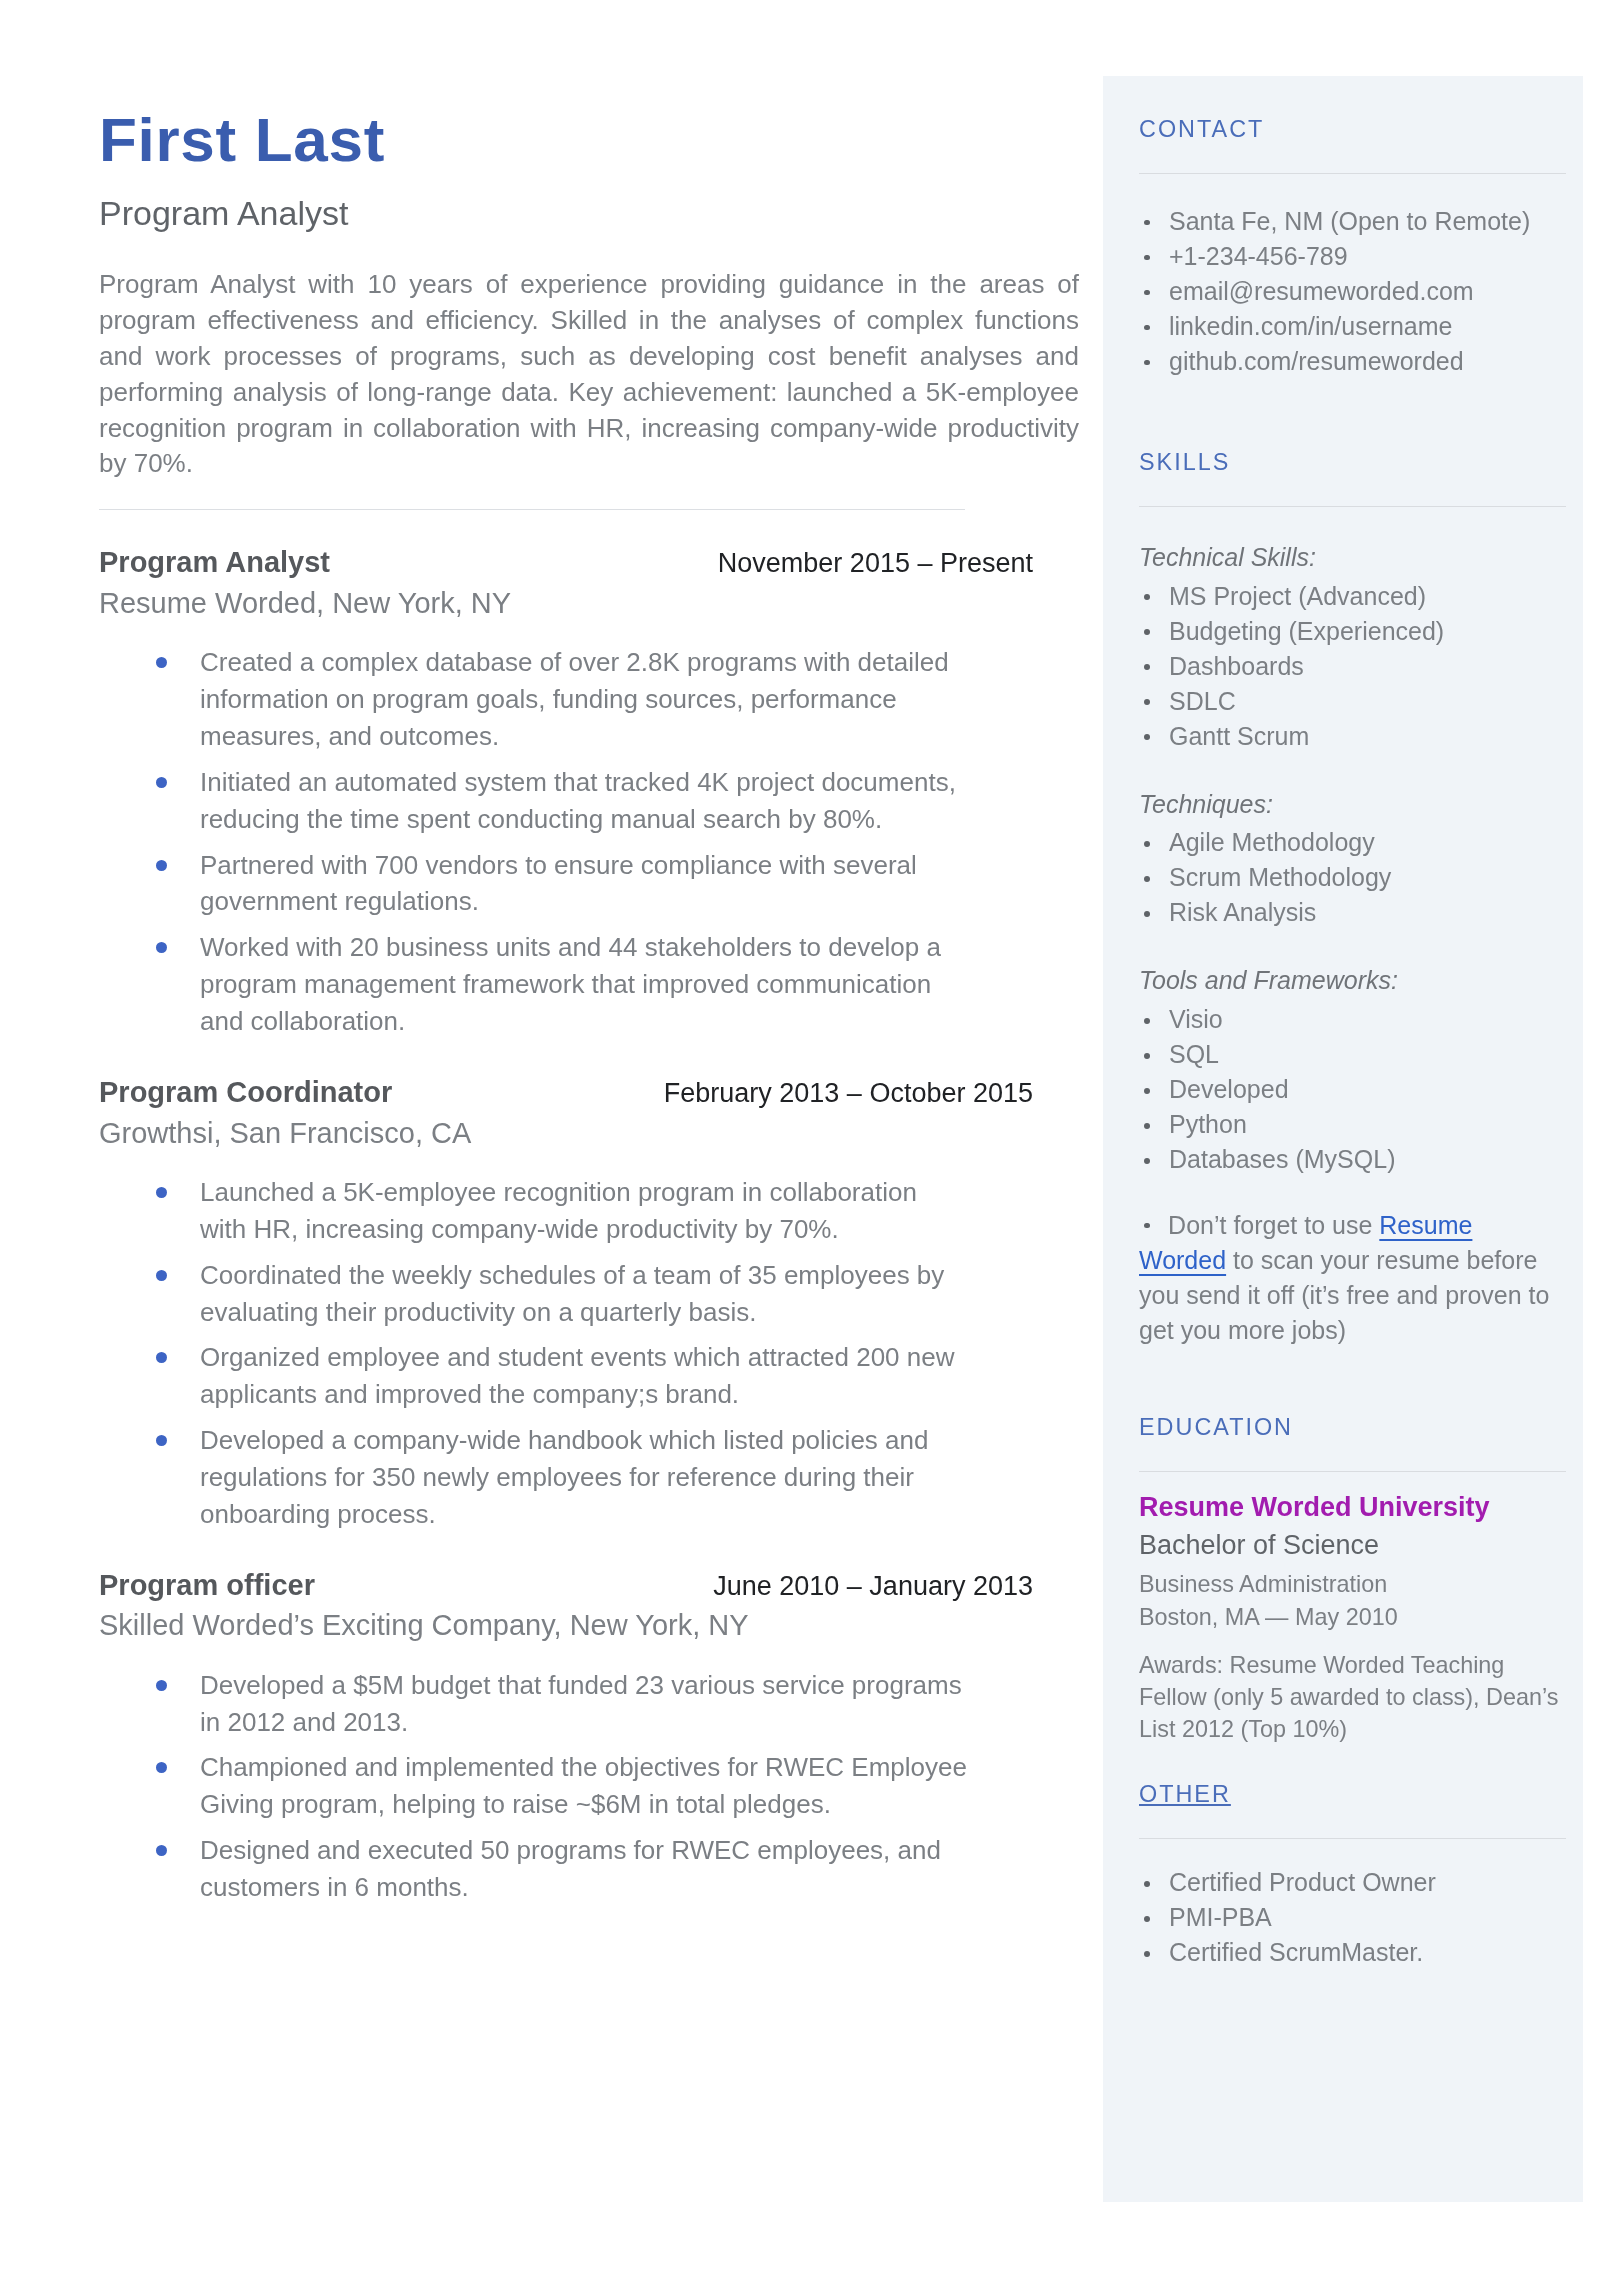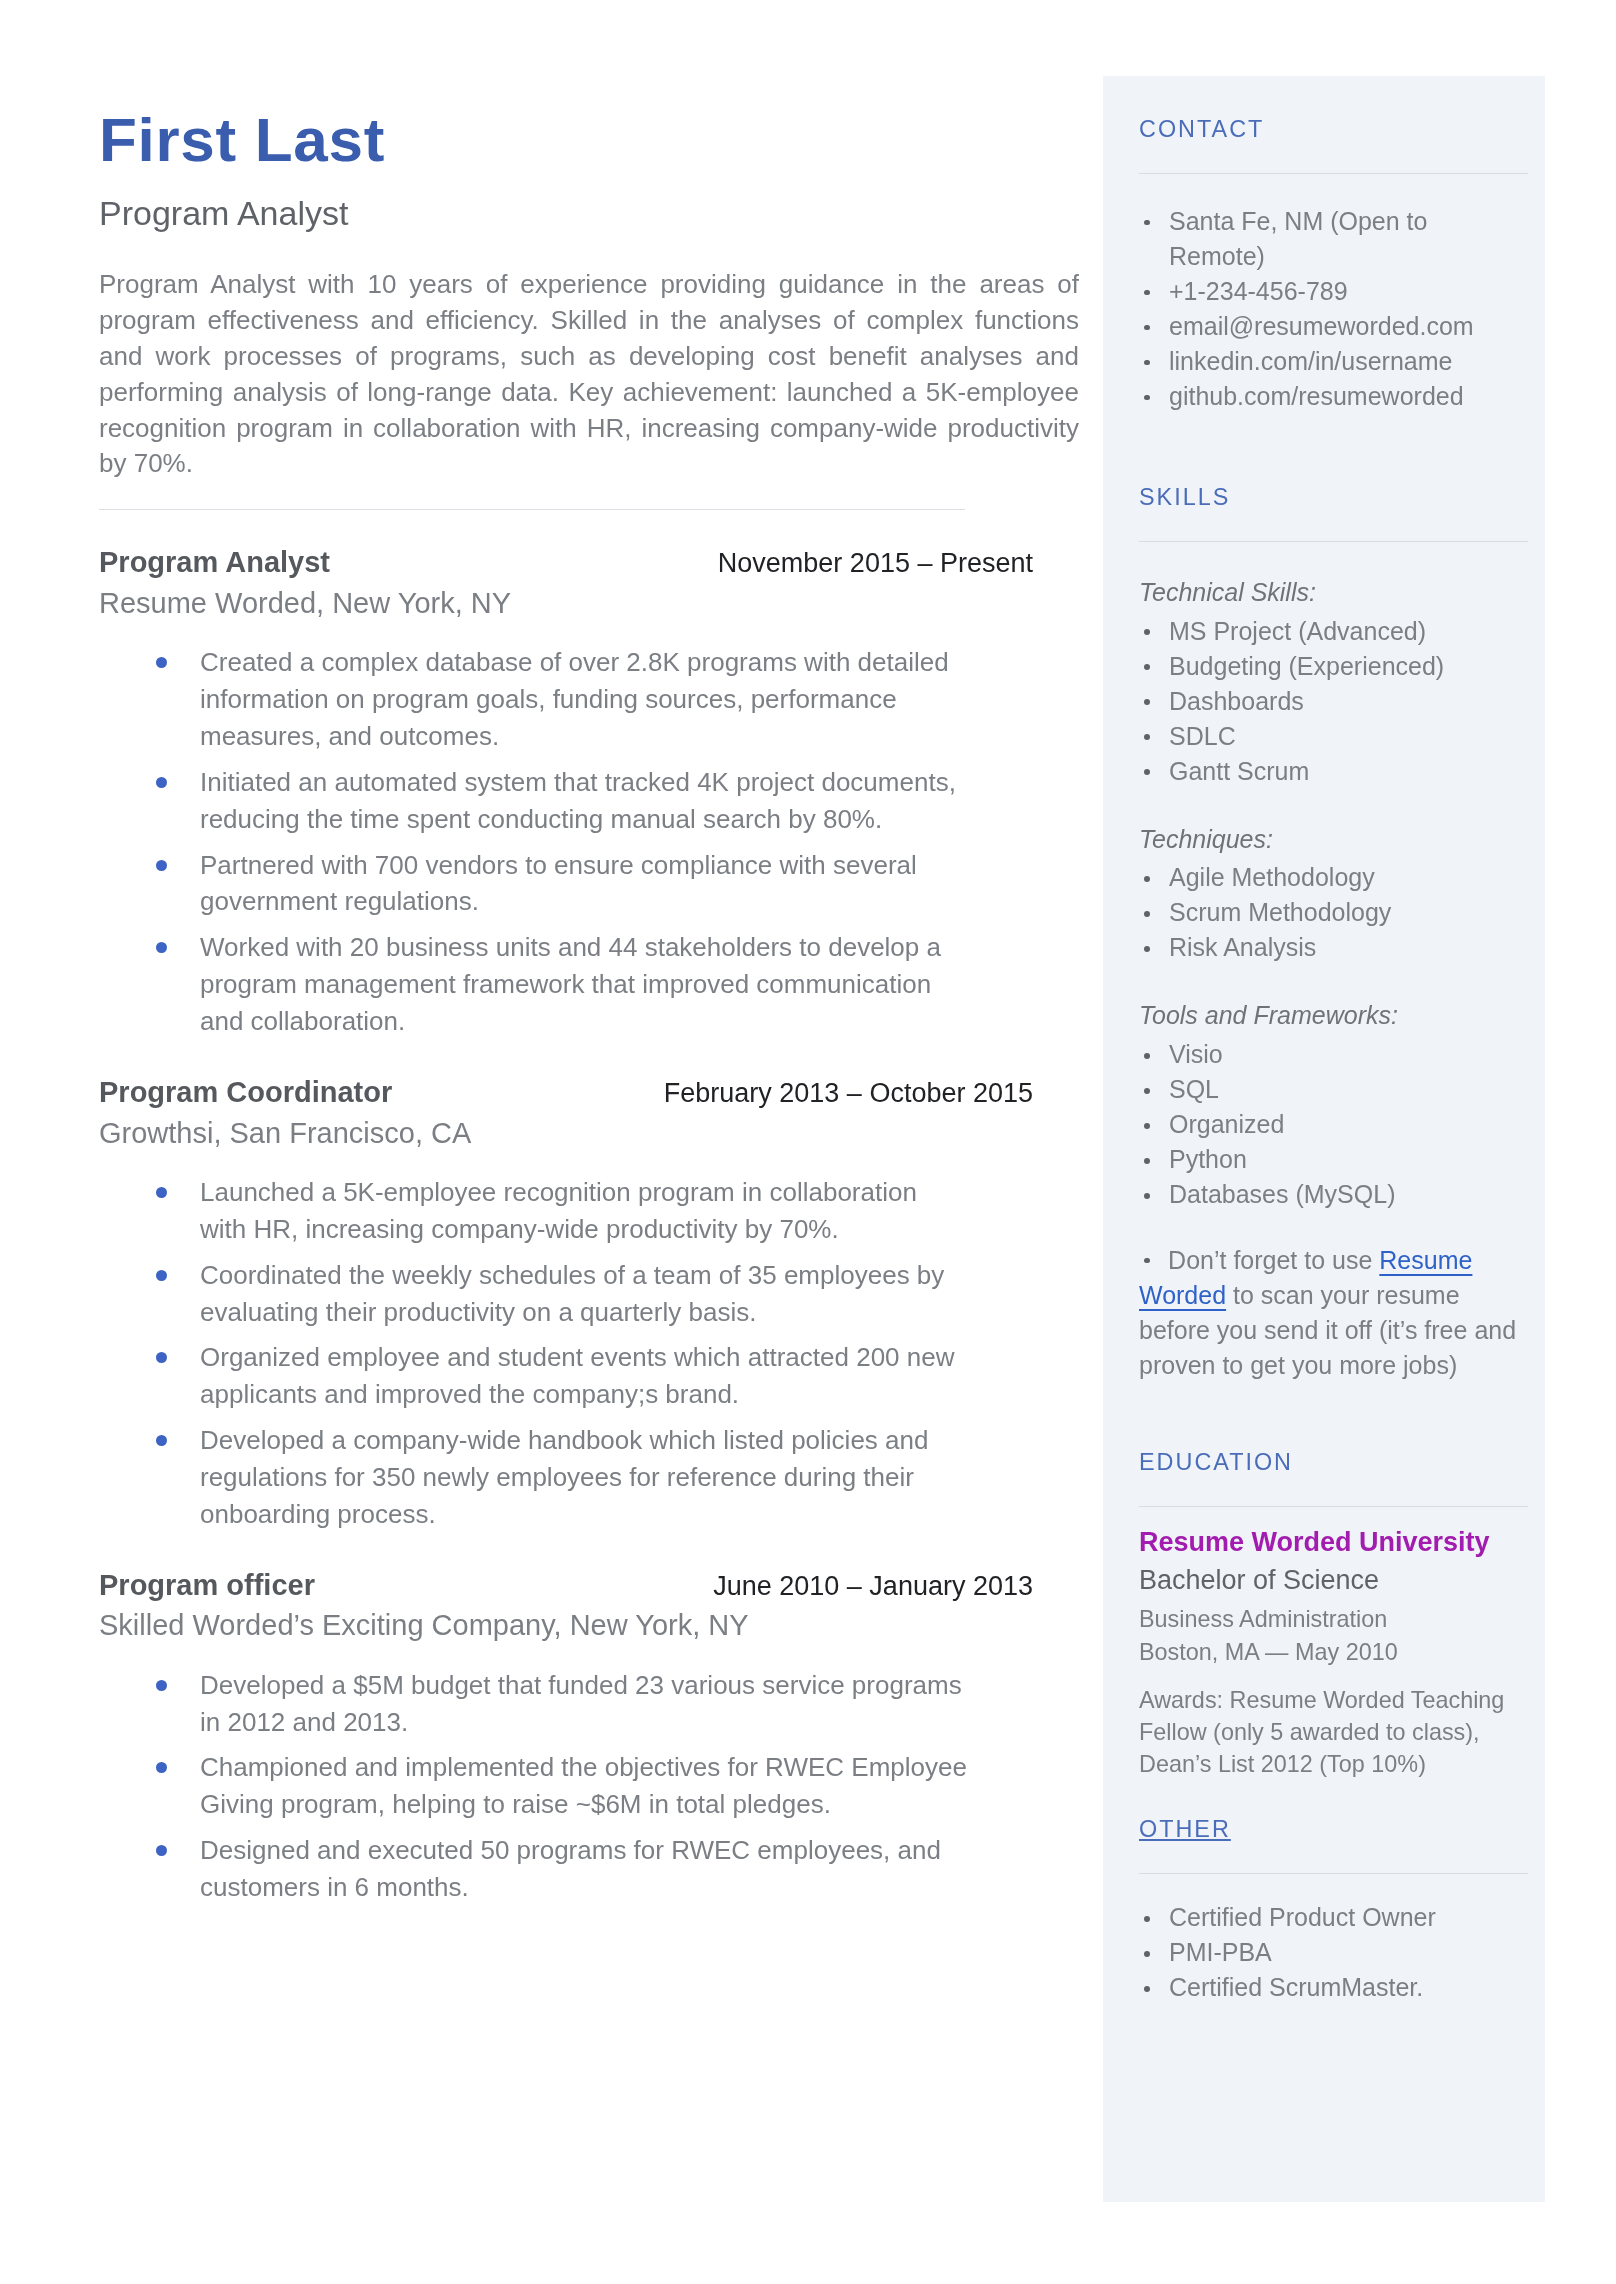--- a/index.html
+++ b/index.html
@@ -37,21 +37,21 @@
     position: relative; font-size: 26px; line-height: 1.42;
     color: #7b7f84; max-width: 768px; margin-bottom: 9px;
   }
   .job-bullets li::before {
     content: ""; position: absolute; left: -44px; top: 13px;
     width: 11px; height: 11px; border-radius: 50%; background: #3d64c4;
   }
 
   
   .sidebar {
-    position: absolute; left: 1103px; top: 76px; width: 442px; height: 2126px;
+    position: absolute; left: 1103px; top: 76px; width: 480px; height: 2126px;
     background: #f0f4f8; padding: 40px 17px 0 36px;
   }
   .side-header { color: #4a6db9; font-size: 23.4px; letter-spacing: 2px; }
   .sidebar .rule { border: none; border-top: 1.3px solid #d9dce0; width: 100%; margin-top: 30px; }
   .side-list { list-style: none; margin-top: 30px; }
   .side-list li {
     position: relative; font-size: 25px; color: #7b7f84;
     line-height: 35px; padding-left: 30px;
   }
   .side-list li::before {
@@ -162,21 +162,21 @@
     <ul class="side-list tight">
       <li>Agile Methodology</li>
       <li>Scrum Methodology</li>
       <li>Risk Analysis</li>
     </ul>
 
     <div class="group-label mt-group">Tools and Frameworks:</div>
     <ul class="side-list tight">
       <li>Visio</li>
       <li>SQL</li>
-      <li>Organized</li>
+      <li>Developed</li>
       <li>Python</li>
       <li>Databases (MySQL)</li>
     </ul>
 
     <div class="side-note"><span class="bullet-dot"></span><span>Don’t forget to use </span><a href="#">Resume Worded</a><span> to scan your resume before you send it off (it’s free and proven to get you more jobs)</span></div>
 
     <div class="side-header mt-education">EDUCATION</div>
     <hr class="rule">
     <div class="edu-school">Resume Worded University</div>
     <div class="edu-degree">Bachelor of Science</div>

